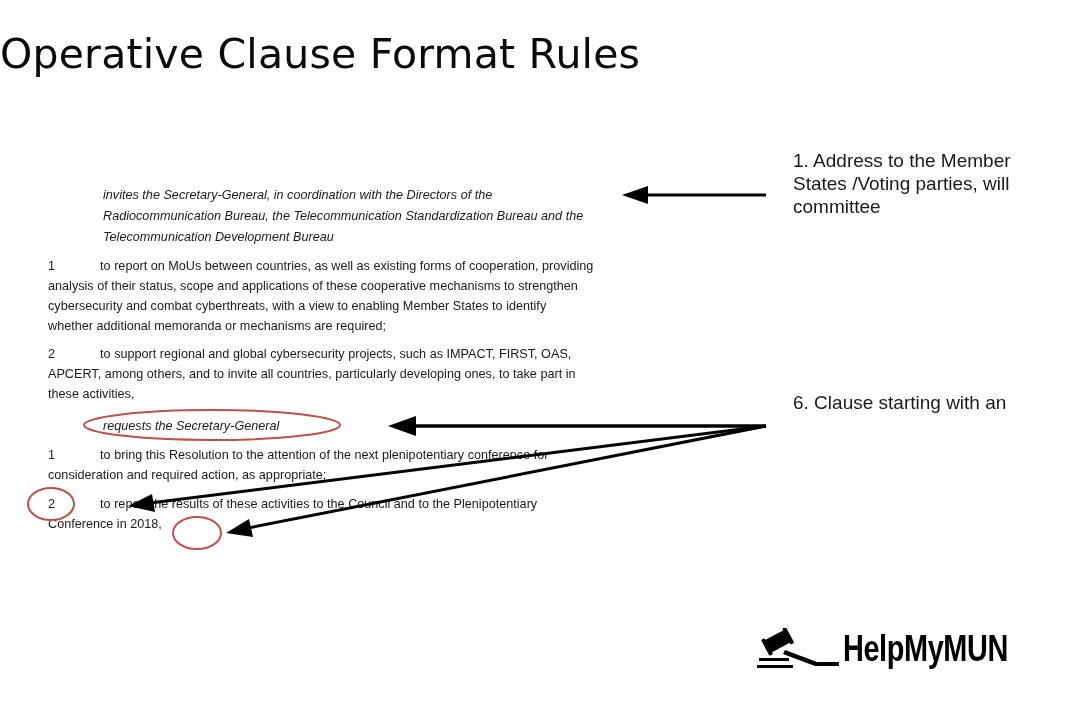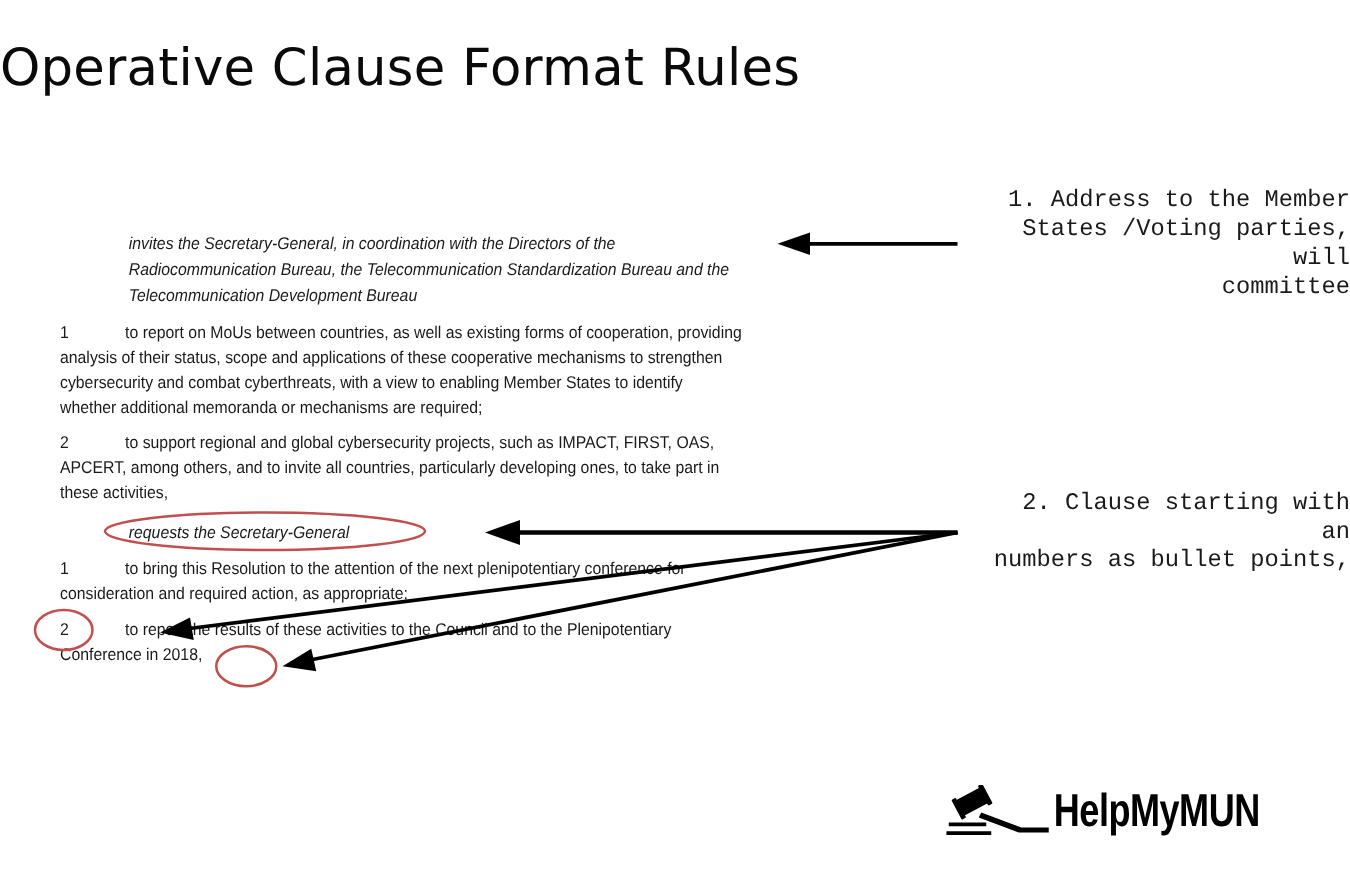--- a/index.html
+++ b/index.html
@@ -14,23 +14,22 @@
     }
     .doc { position: absolute; left: 0; top: 0; width: 760px; height: 711px; }
     .doc .line {
       position: absolute; white-space: nowrap;
       font-family: "Liberation Sans", sans-serif; font-size: 13.6px; color: #1a1a1a;
       transform: scaleX(0.93); transform-origin: left top;
     }
     .doc .it { font-style: italic; }
     .num { display: inline-block; width: 56px; }
     .note {
-      position: absolute; font-family: Liberation Mono, monospace; font-size: 19px; line-height: 23px;
+      position: absolute; font-family: Liberation Sans, sans-serif; font-size: 19px; line-height: 23px;
       color: #1a1a1a;
-      text-align: right;
     }
     svg.overlay { position: absolute; left: 0; top: 0; }
     .logo {
       position: absolute; left: 757px; top: 628px; height: 50px; display: flex; align-items: flex-start;
     }
     .logo-text {
       font-family: "Liberation Sans", sans-serif; font-weight: bold; font-size: 37px; color: #000;
       transform: scaleX(0.78); transform-origin: left center; letter-spacing: -0.5px; margin-left: 2px;
     }
   </style>
@@ -101,22 +100,21 @@
   </g>
 </svg>
 
 <div class="note" style="left:793px; top:149px;">
   <div>1. Address to the Member</div>
   <div>States /Voting parties, will</div>
   <div>committee</div>
 </div>
 
 <div class="note" style="left:793px; top:391px;">
-  <div>2. Clause starting with an</div>
-  <div>numbers as bullet points,</div>
+  <div>6. Clause starting with an</div>
 </div>
 
 <div class="logo">
   <svg width="84" height="44" viewBox="0 0 84 44">
 
     <g transform="rotate(-28 22 16)">
       <rect x="10" y="6" width="24" height="14" rx="2" fill="#000"></rect>
       <rect x="8" y="4" width="4" height="18" rx="1" fill="#000"></rect>
       <rect x="32" y="4" width="4" height="18" rx="1" fill="#000"></rect>
     </g>

